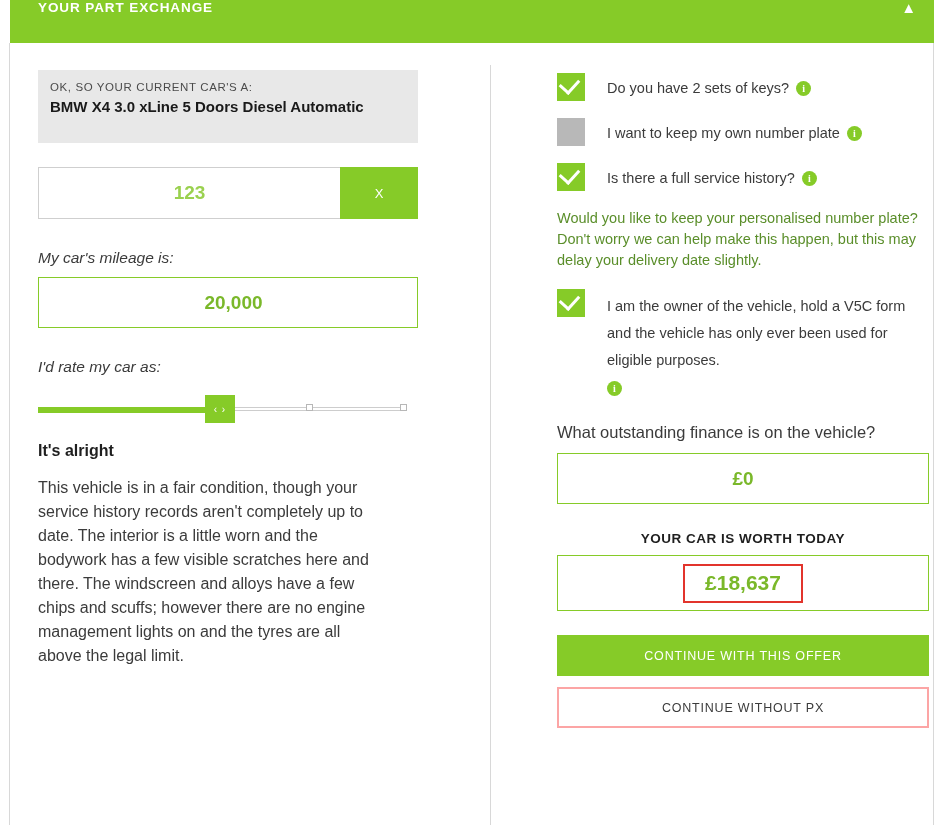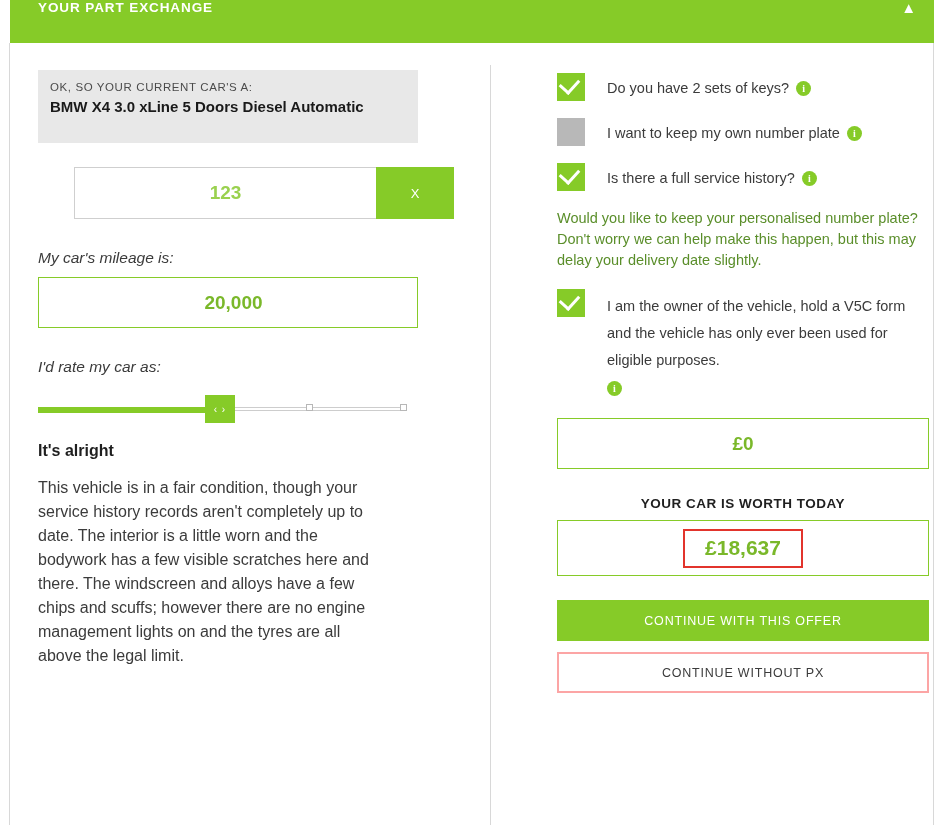--- a/index.html
+++ b/index.html
@@ -95,21 +95,20 @@
   .car-summary-name {
     font-size: 15px;
     color: #1a1a1a;
     font-weight: bold;
   }
 
   .reg-row {
     display: flex;
     width: 380px;
     margin-top: 24px;
-    margin-left: 36px;
   }
   .reg-input {
     flex: 1;
     height: 52px;
     border: 1px solid #cfcfcf;
     border-right: none;
     display: flex;
     align-items: center;
     justify-content: center;
     color: #9ad14f;
@@ -414,20 +413,21 @@
       <div class="check-row">
         <div class="checkbox">
             <span class="tick"></span>
           </div>
         <div class="check-label tall">
           <span>I am the owner of the vehicle, hold a V5C form and the vehicle has only ever been used for eligible purposes.</span><br>
           <span class="info-icon block">i</span>
         </div>
       </div>
 
+      <div class="finance-question">What outstanding finance is on the vehicle?</div>
       <div class="value-box">£0</div>
 
       <div class="worth-label">YOUR CAR IS WORTH TODAY</div>
       <div class="worth-box">
         <div class="worth-highlight">£18,637</div>
       </div>
 
       <button class="btn-primary">CONTINUE WITH THIS OFFER</button>
       <button class="btn-secondary">CONTINUE WITHOUT PX</button>
     </div>

